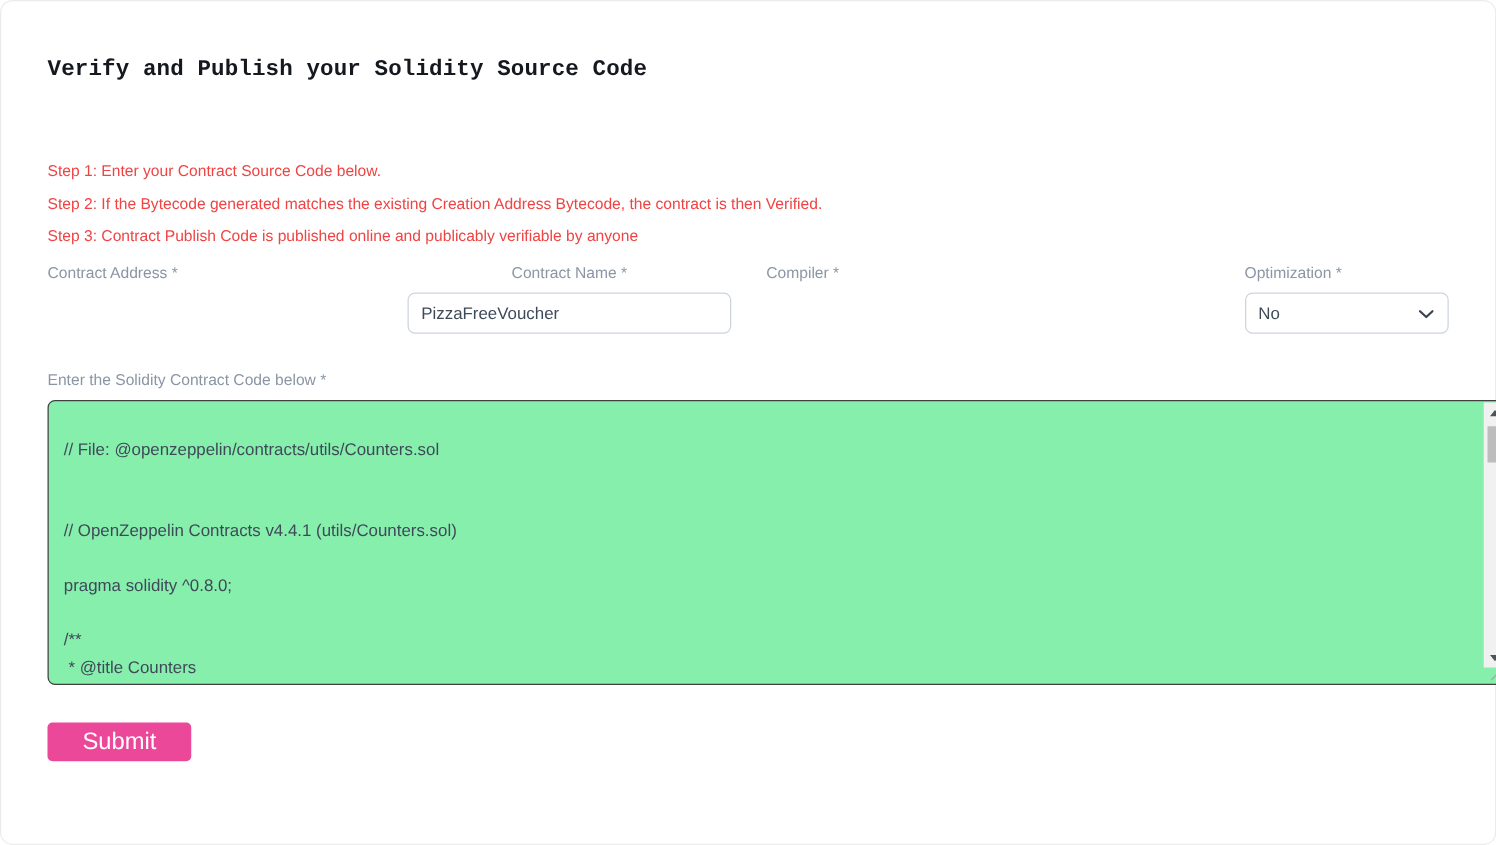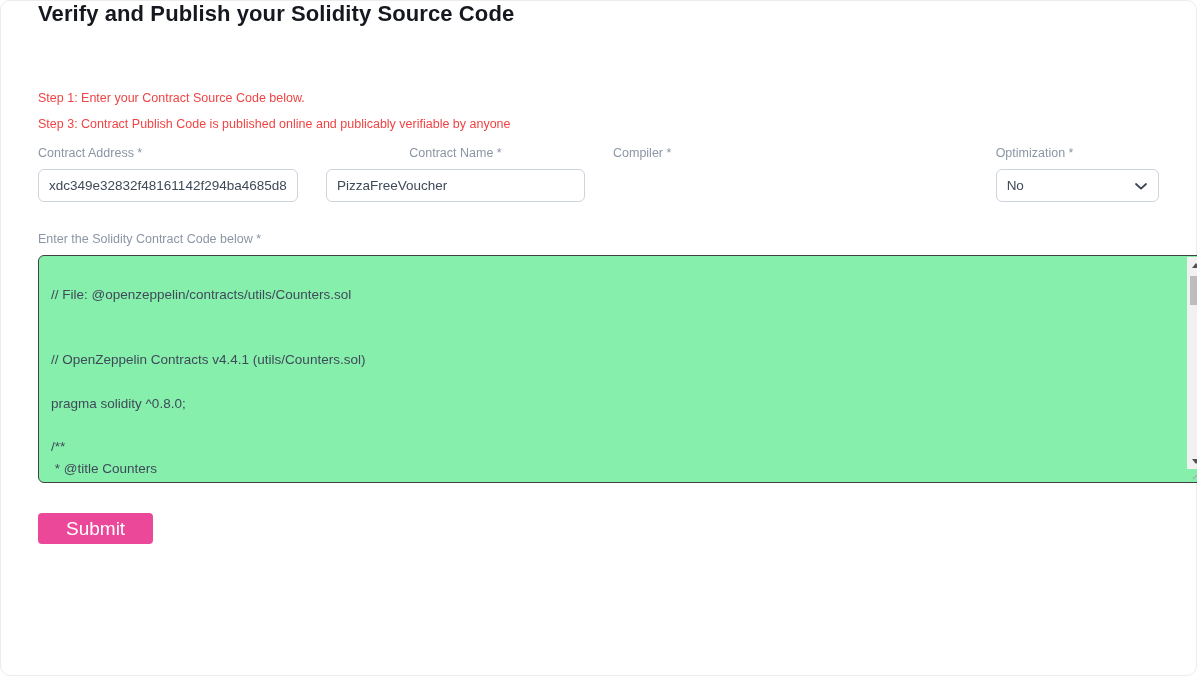--- a/index.html
+++ b/index.html
@@ -11,24 +11,26 @@
     overflow: hidden;
   }
   .page {
     width: 1197px; height: 676px;
     background: #ffffff;
     border: 1px solid #ececec;
     border-radius: 10px;
     padding: 0 37px;
   }
   .title {
-    font-size: 22px;
+    margin-top: 45px;
+    font-size: 18px;
     font-weight: 700;
     color: #15181e;
     letter-spacing: .1px;
+    font-family: Liberation Mono, monospace;
   }
   .steps { margin-top: 58px; }
   .steps p {
     font-size: 12.5px;
     line-height: 26px;
     color: #ef4444;
   }
   .form-row {
     margin-top: 9px;
     display: flex;
@@ -157,28 +159,28 @@
 </style>
 </head>
 <body>
 
 <div class="page">
 
   <h1 class="title">Verify and Publish your Solidity Source Code</h1>
 
   <div class="steps">
     <p>Step 1: Enter your Contract Source Code below.</p>
+    <p>Step 2: If the Bytecode generated matches the existing Creation Address Bytecode, the contract is then Verified.</p>
     <p>Step 3: Contract Publish Code is published online and publicably verifiable by anyone</p>
   </div>
 
   <div class="form-row">
 
     <div class="field w-address">
       <label>Contract Address *</label>
-      <input class="text-input" type="text" value="xdc349e32832f48161142f294ba4685d8" style="">
     </div>
 
     <div class="field w-name">
       <label>Contract Name *</label>
       <input class="text-input" type="text" value="PizzaFreeVoucher" style="">
     </div>
 
     <div class="field w-compiler">
       <label>Compiler *</label>
     </div>

